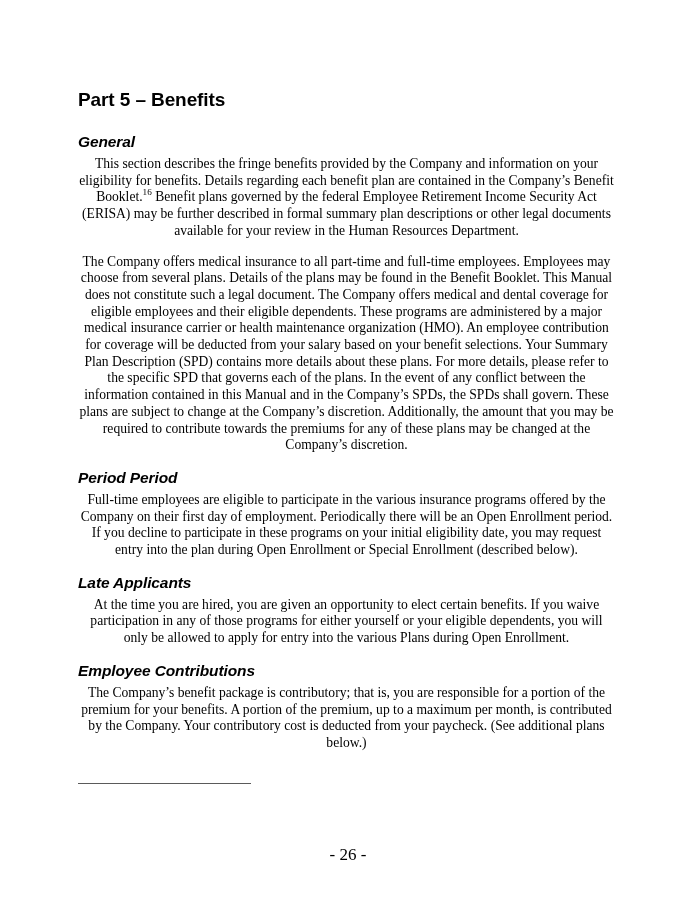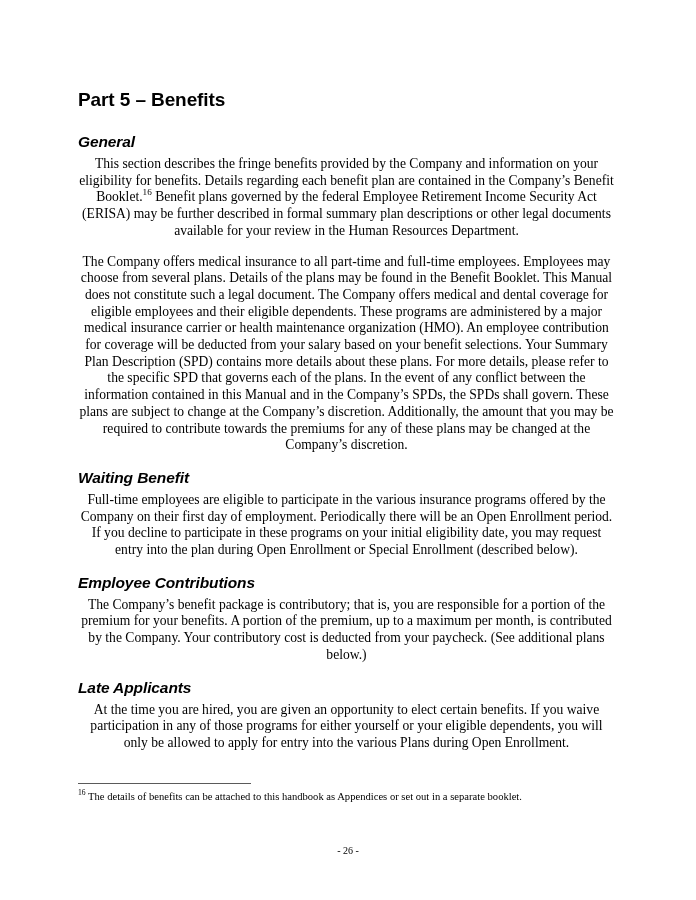--- a/index.html
+++ b/index.html
@@ -81,21 +81,21 @@
   .footnote-text sup {
     font-size: 7.6px;
   }
   .page-number {
     position: absolute;
     left: 0;
     top: 845px;
     width: 696px;
     text-align: center;
     font-family: "Liberation Serif", serif;
-    font-size: 10px;
+    font-size: 17px;
     color: #000000;
   }
 </style>
 </head>
 <body>
 
 <div class="page">
 
   <div class="content">
 
@@ -104,36 +104,35 @@
     <div class="section-block">
       <h2 class="section-heading">General</h2>
       <p class="body-text"><span>This section describes the fringe benefits provided by the Company and information on your eligibility for benefits.  Details regarding each benefit plan are contained in the Company’s Benefit Booklet.</span><sup>16</sup><span>   Benefit plans governed by the federal Employee Retirement Income Security Act (ERISA) may be further described in formal summary plan descriptions or other legal documents available for your review in the Human Resources Department.</span></p>
     </div>
 
     <div class="section-block">
       <p class="body-text">The Company offers medical insurance to all part-time and full-time employees.  Employees may choose from several plans.  Details of the plans may be found in the Benefit Booklet.  This Manual does not constitute such a legal document. The Company offers medical and dental coverage for eligible employees and their eligible dependents. These programs are administered by a major medical insurance carrier or health maintenance organization (HMO). An employee contribution for coverage will be deducted from your salary based on your benefit selections. Your Summary Plan Description (SPD) contains more details about these plans. For more details, please refer to the specific SPD that governs each of the plans. In the event of any conflict between the information contained in this Manual and in the Company’s SPDs, the SPDs shall govern. These plans are subject to change at the Company’s discretion. Additionally, the amount that you may be required to contribute towards the premiums for any of these plans may be changed at the Company’s discretion.</p>
     </div>
 
     <div class="section-block">
-      <h2 class="section-heading">Waiting Benefit</h2>
+      <h2 class="section-heading">Period Period</h2>
       <p class="body-text">Full-time employees are eligible to participate in the various insurance programs offered by the Company on their first day of employment. Periodically there will be an Open Enrollment period. If you decline to participate in these programs on your initial eligibility date, you may request entry into the plan during Open Enrollment or Special Enrollment (described below).</p>
+    </div>
+
+    <div class="section-block">
+      <h2 class="section-heading">Late Applicants</h2>
+      <p class="body-text">At the time you are hired, you are given an opportunity to elect certain benefits.  If you waive participation in any of those programs for either yourself or your eligible dependents, you will only be allowed to apply for entry into the various Plans during Open Enrollment.</p>
     </div>
 
     <div class="section-block">
       <h2 class="section-heading">Employee Contributions</h2>
       <p class="body-text">The Company’s benefit package is contributory; that is, you are responsible for a portion of the premium for your benefits.  A portion of the premium, up to a maximum per month, is contributed by the Company. Your contributory cost is deducted from your paycheck. (See additional plans below.)</p>
     </div>
 
-    <div class="section-block">
-      <h2 class="section-heading">Late Applicants</h2>
-      <p class="body-text">At the time you are hired, you are given an opportunity to elect certain benefits.  If you waive participation in any of those programs for either yourself or your eligible dependents, you will only be allowed to apply for entry into the various Plans during Open Enrollment.</p>
-    </div>
-
   </div>
 
   <div class="footnote-area">
     <div class="footnote-rule"></div>
-    <p class="footnote-text"><sup>16</sup><span> The details of benefits can be attached to this handbook as Appendices or set out in a separate booklet.</span></p>
   </div>
 
   <div class="page-number">- 26 -</div>
 
 </div>
 
 </body></html>

